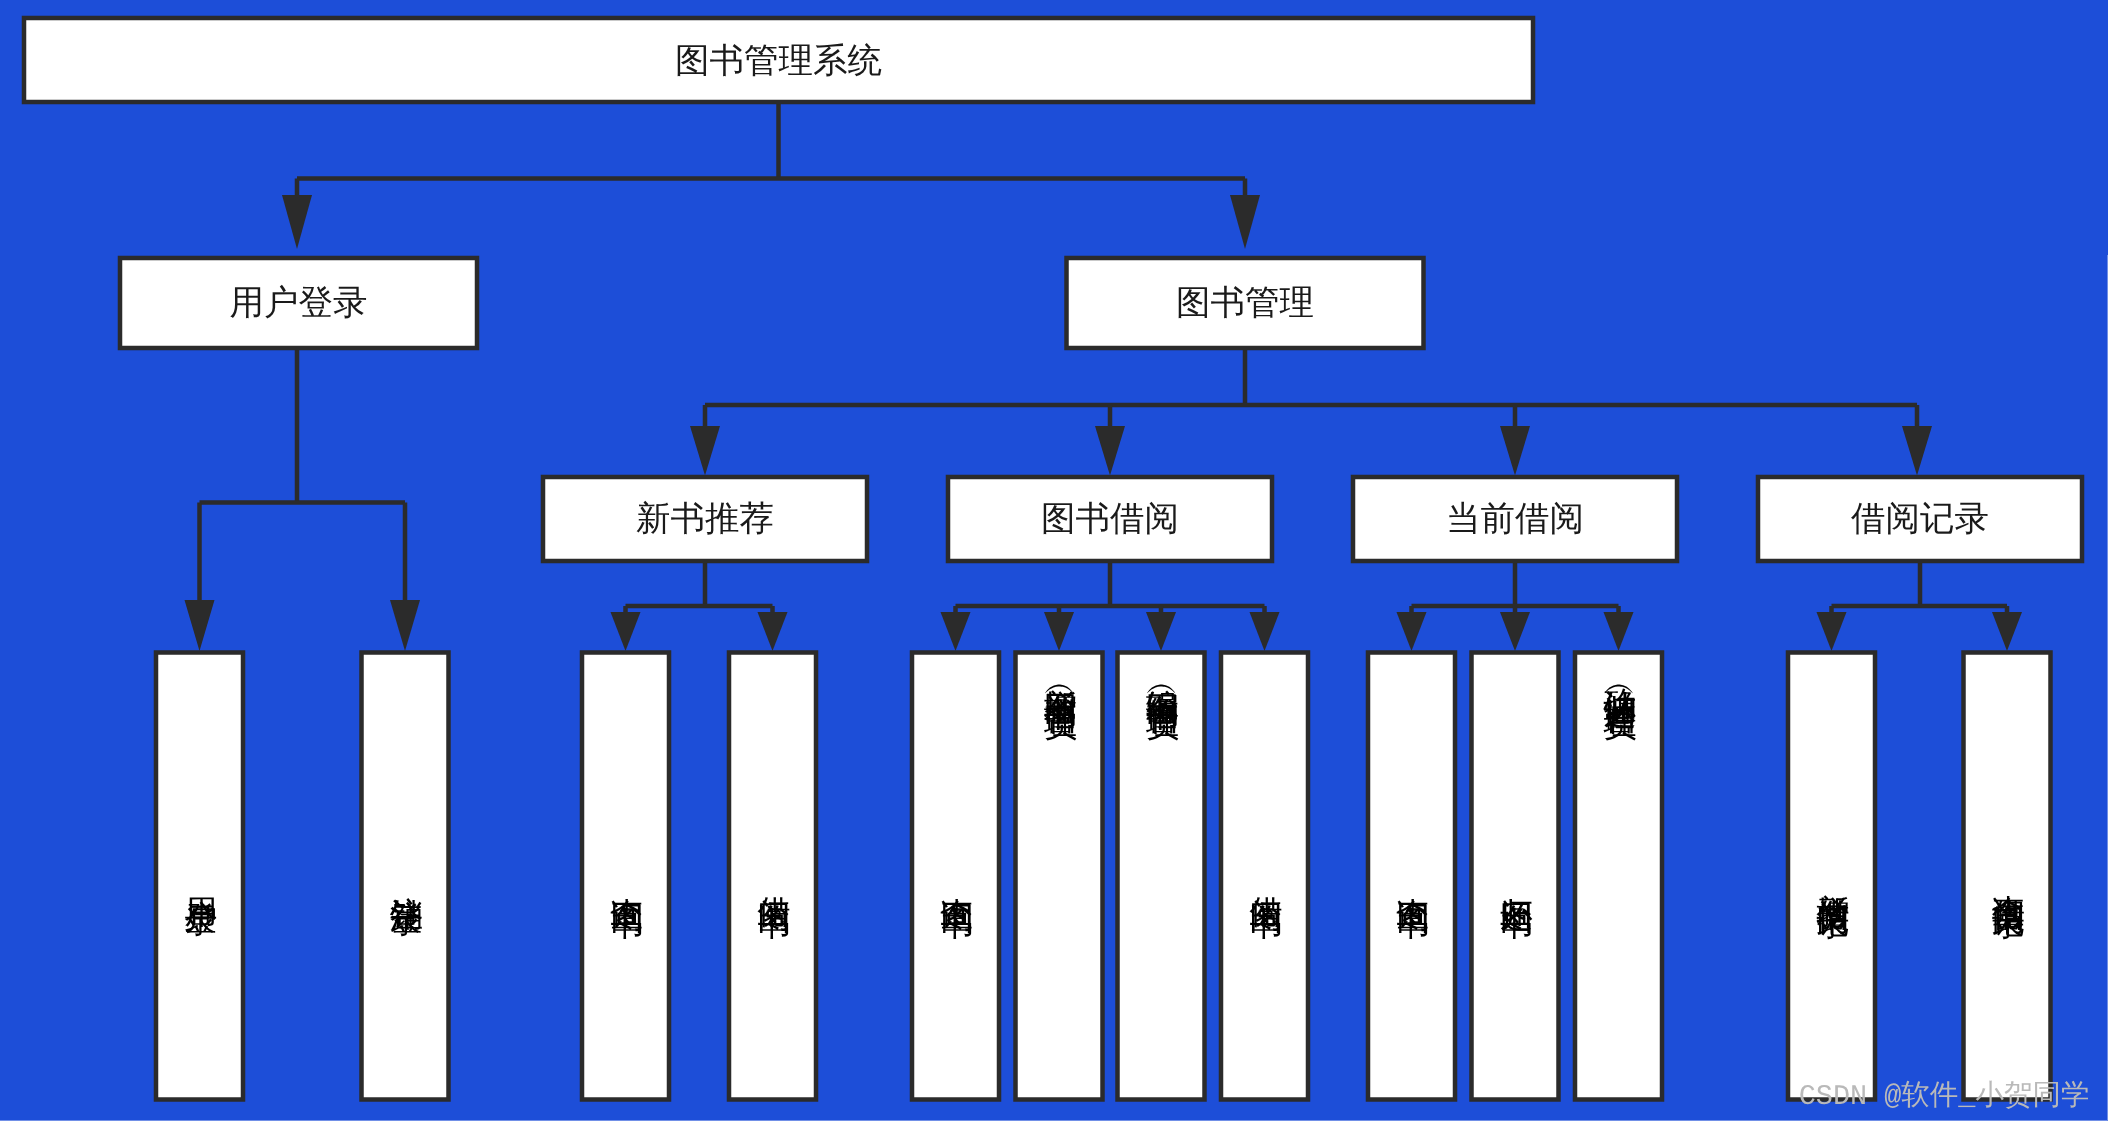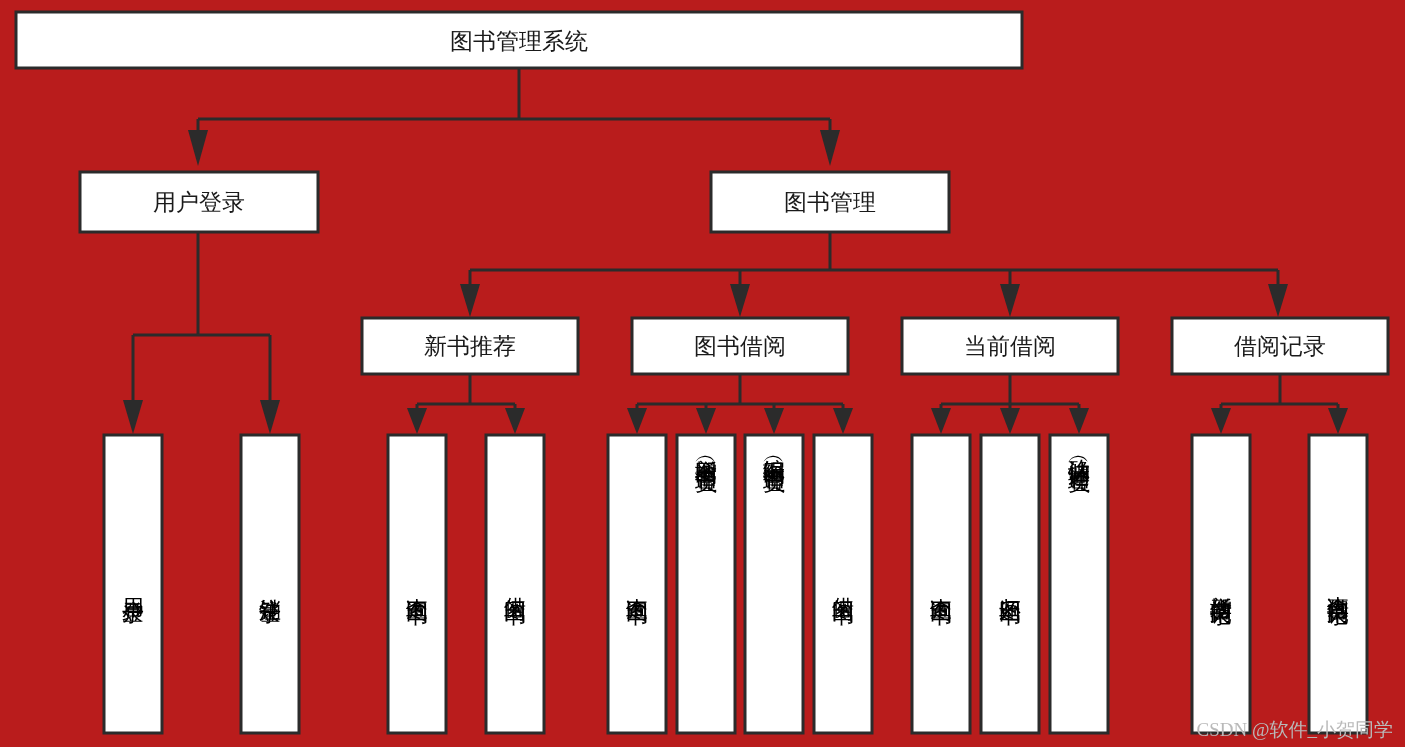--- a/index.html
+++ b/index.html
@@ -11,21 +11,21 @@
   body {
     width: 1405px;
     height: 747px;
     font-family: "DejaVu Sans", "Liberation Sans", sans-serif;
     overflow: hidden;
   }
   #diagram-root {
     position: relative;
     width: 1405px;
     height: 747px;
-    background: #b91c1c;
+    background: #1d4ed8;
   }
   svg.flow {
     display: block;
     width: 1405px;
     height: 747px;
   }
   .box-rect {
     fill: #ffffff;
     stroke: #2b2b2b;
     stroke-width: 3;
@@ -58,21 +58,21 @@
     fill: #1a1a1a;
     writing-mode: vertical-rl;
     text-orientation: upright;
     letter-spacing: 2px;
     white-space: pre;
   }
   .watermark {
     position: absolute;
     right: 12px;
     bottom: 4px;
-    font-family: Liberation Serif, serif;
+    font-family: Liberation Mono, monospace;
     font-size: 19px;
     color: #b9b9b9;
     white-space: nowrap;
     pointer-events: none;
     user-select: none;
   }
 </style>
 </head>
 <body>
 

